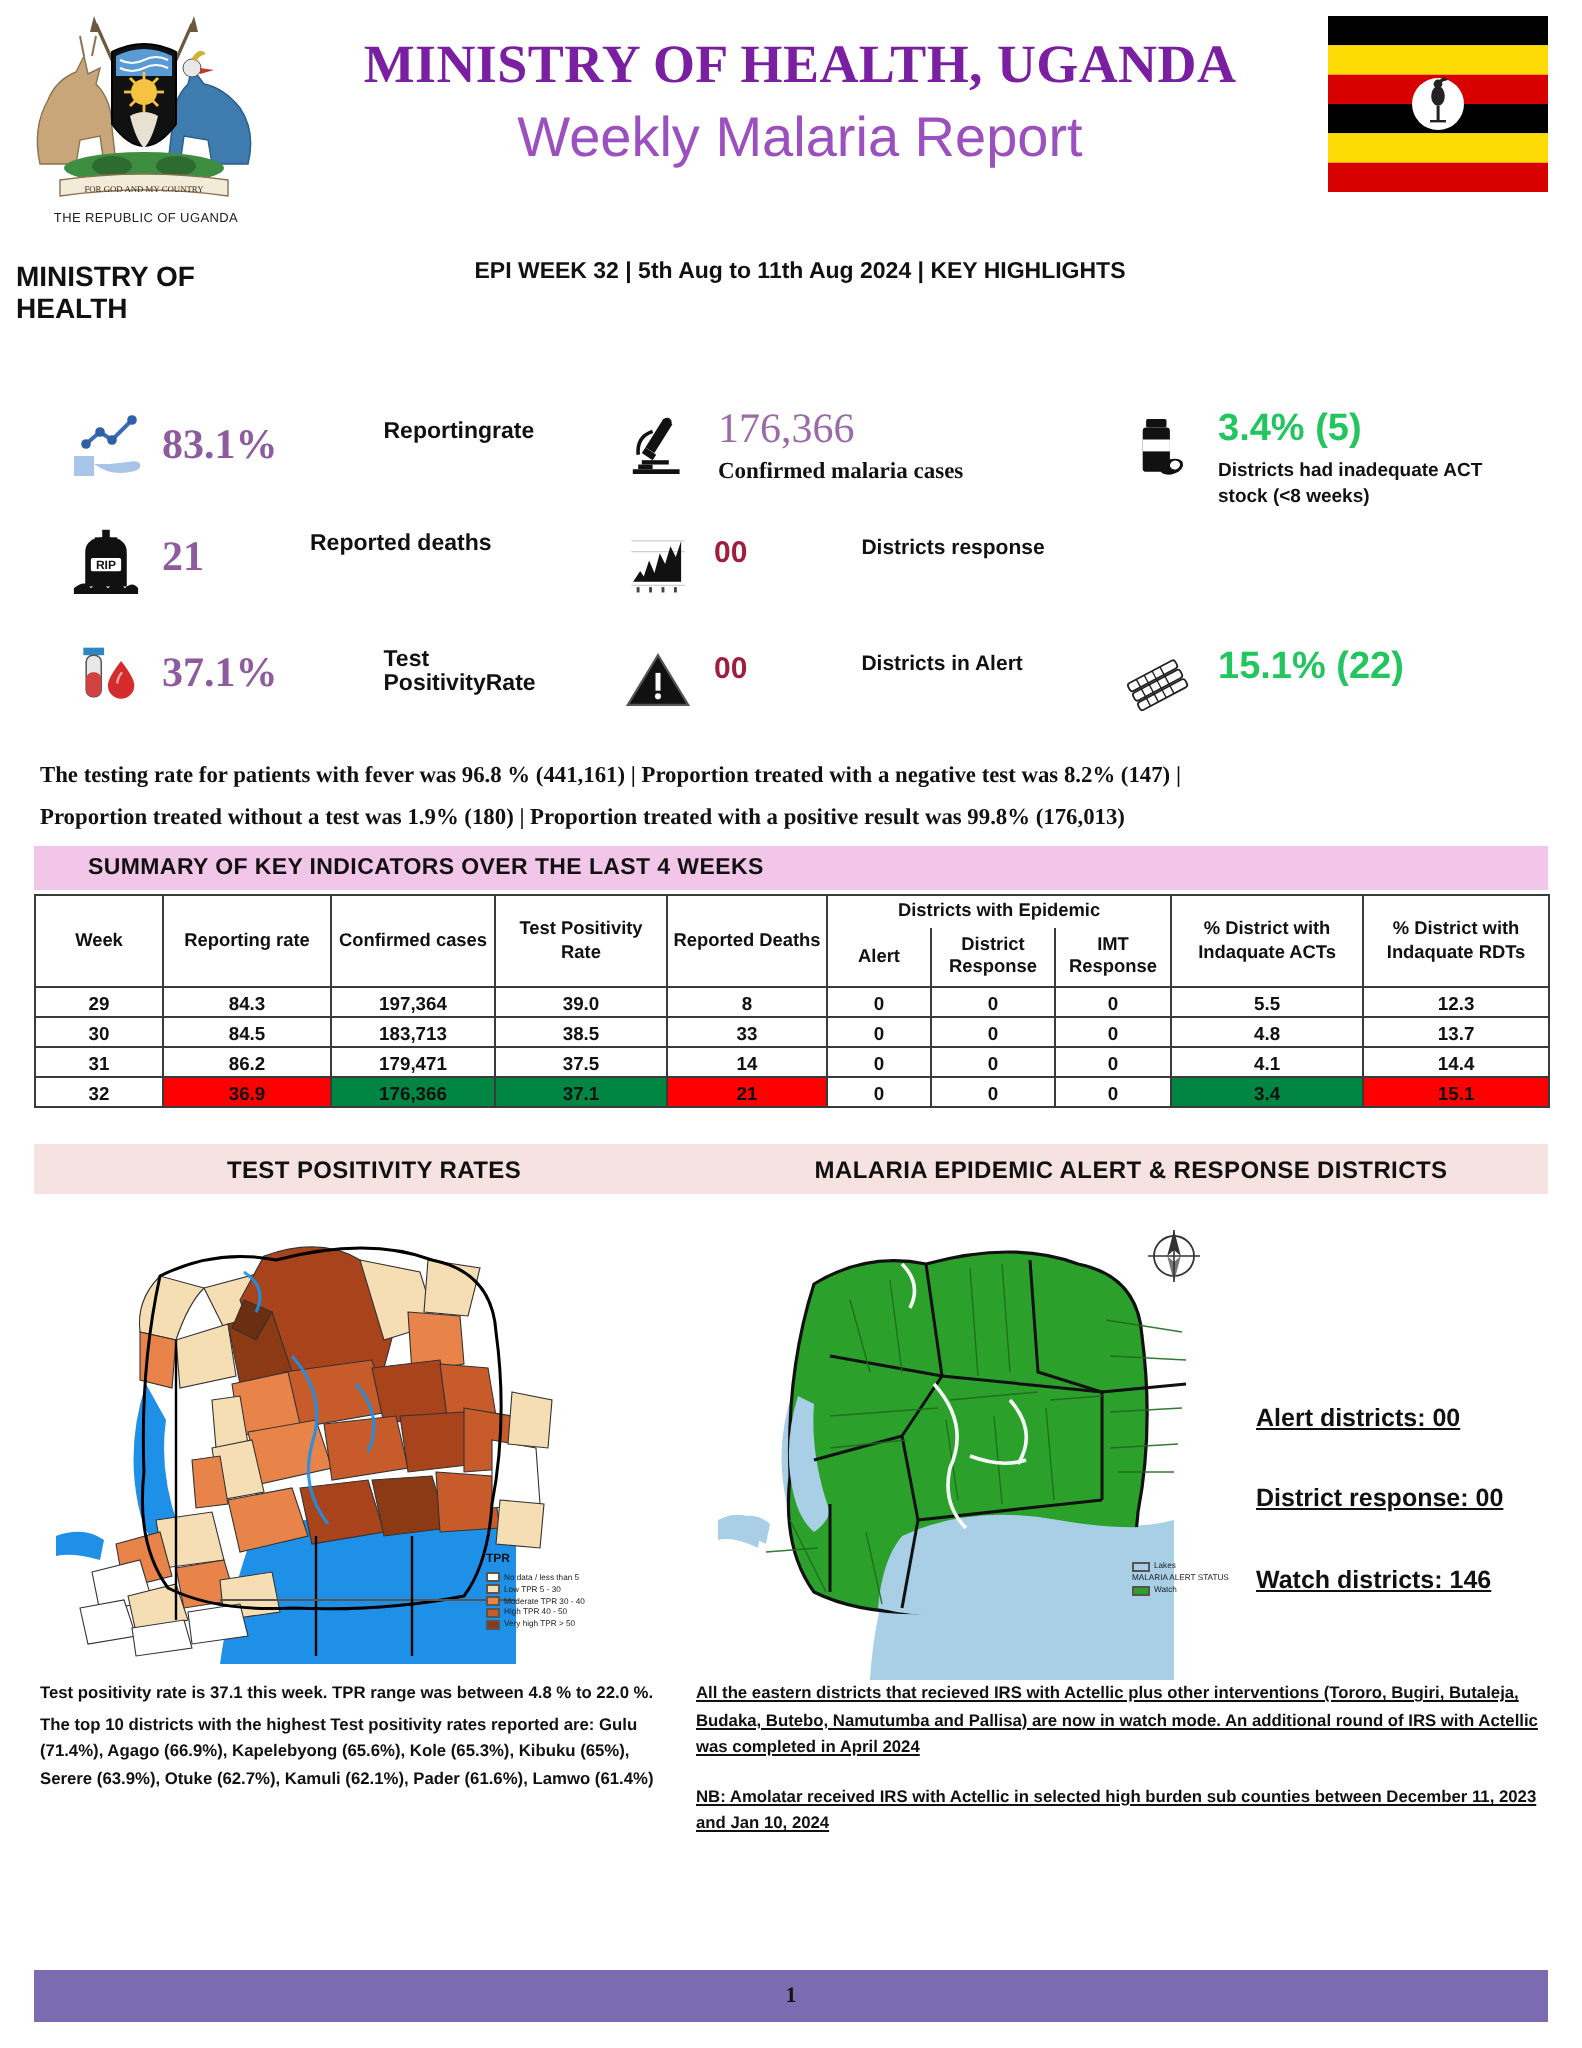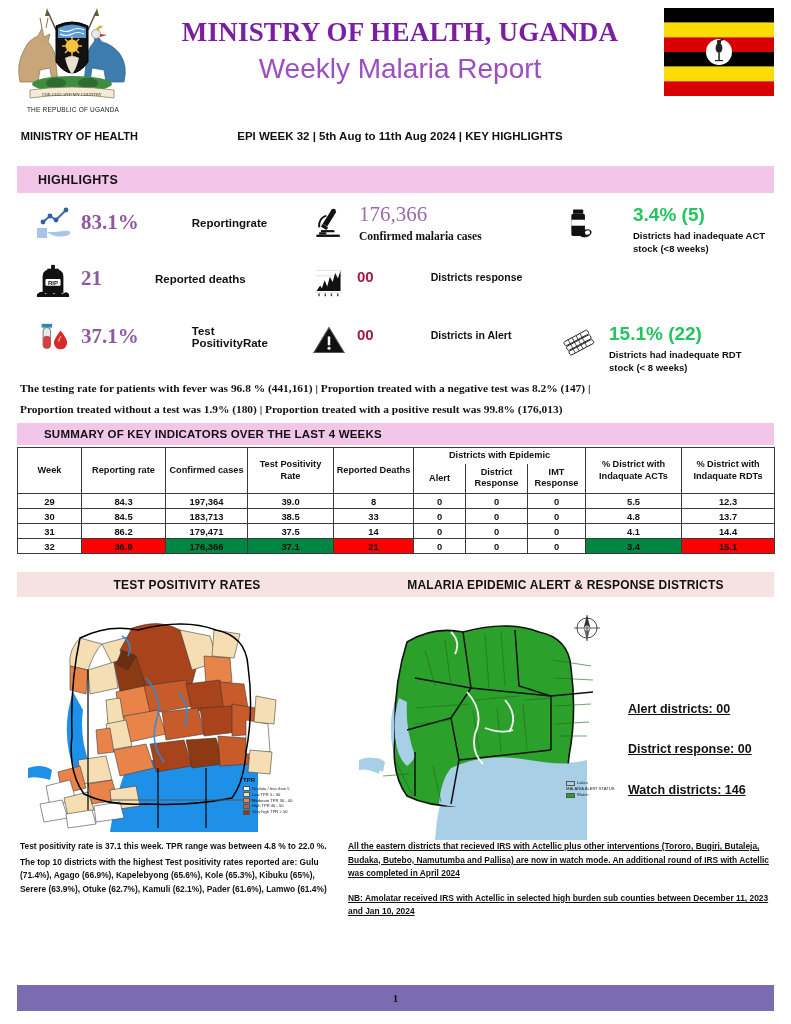--- a/index.html
+++ b/index.html
@@ -13,21 +13,21 @@
 
   
   .header { position: relative; height: 120px; }
   .coat { position: absolute; left: 12px; top: 4px; width: 120px; height: 100px; }
   .coat-caption1 {
     position: absolute; left: 8px; top: 106px; width: 130px;
     text-align: center; font-size: 6.5px; letter-spacing: .2px; color:#222;
   }
   .coat-caption2 {
     position: absolute; left: 8px; top: 130px; width: 130px;
-    text-align: right; font-size: 11px; font-weight: 700; color:#111;
+    text-align: left; font-size: 14px; font-weight: 700; color:#111;
   }
   .title-main {
     position: absolute; left: 150px; top: 17px; width: 500px;
     text-align: center;
     font-family: "Liberation Serif", serif;
     font-weight: 700; font-size: 27px; color: #7B1FA2; letter-spacing: .2px;
   }
   .title-sub {
     position: absolute; left: 150px; top: 53px; width: 500px;
     text-align: center;
@@ -50,21 +50,21 @@
   .hl-cell { position: absolute; display:flex; align-items:flex-start; }
   .hl-icon { width: 44px; height: 40px; flex: 0 0 44px; display:flex; align-items:center; justify-content:center;}
   .hl-txt { padding-left: 6px; }
   .big-purple { font-family:"Liberation Serif", serif; font-size: 21px; font-weight: 700; color: #8E5B9E; }
   .big-purple-lg { font-family:"Liberation Serif", serif; font-size: 21px; font-weight: 400; color: #9B6BA8; }
   .big-green { font-size: 19px; font-weight: 700; color: #22C55E; }
   .big-red { font-size: 15px; font-weight: 700; color: #A01D3F; }
   .lbl-bold { font-size: 11.5px; font-weight: 700; color:#111;margin-left:48px; }
   .lbl-serif { font-family:"Liberation Serif", serif; font-size: 11.5px; font-weight:700; color:#111; }
   .sub2 { font-size: 9.5px; font-weight: 700; color:#111; line-height: 1.35; }
-  .inline { display:flex; align-items:center; gap:5px; }
+  .inline { display:flex; align-items:flex-start; gap:5px; }
 
   
   .testing-para {
     position: absolute; left: 20px; top: 378px; width: 752px;
     font-family: "Liberation Serif", serif;
     font-size: 11.4px; font-weight: 700; color: #111; line-height: 1.85;
   }
 
   
   .sum-bar {
@@ -206,23 +206,20 @@
         <circle cx="55" cy="34" r="2.2"></circle>
         <path d="M55 33 q3 -4 5 -1 q-3 .6 -4 2z"></path>
         <rect x="54.3" y="45" width="1.5" height="7"></rect>
         <path d="M51 52 h8 v1.2 h-8z"></path>
       </g>
     </svg>
 
     <div class="epi-line">EPI WEEK 32  | 5th Aug to 11th Aug 2024 | KEY HIGHLIGHTS</div>
   </div>
 
-  <div class="hl-bar">
-    <span>HIGHLIGHTS</span>
-  </div>
 
   <div class="hl-grid">
 
     <div class="hl-cell" style="left:14px; top:6px; width:260px;">
       <div class="hl-icon">
         <svg viewBox="0 0 40 36" width="40" height="36">
           <path d="M4 22 h10 v10 H4z" fill="#A8C4E8"></path>
           <path d="M14 26 q8 6 18 4 q6 -1 5 -4 q-1 -2 -6 -1 l-9 1" fill="#A8C4E8"></path>
           <polyline points="10,16 17,10 23,14 33,4" stroke="#3B6BB8" stroke-width="2" fill="none"></polyline>
           <circle cx="10" cy="16" r="2.4" fill="#2F5FA8"></circle>
@@ -318,21 +315,21 @@
           <rect x="18.6" y="14" width="2.8" height="10" fill="#fff"></rect>
           <circle cx="20" cy="27.2" r="1.7" fill="#fff"></circle>
         </svg>
       </div>
       <div class="hl-txt inline" style="padding-top:6px; gap:9px;">
         <span class="big-red">00</span>
         <span class="lbl-bold" style="font-size:10.5px;">Districts in Alert</span>
       </div>
     </div>
 
-    <div class="hl-cell" style="left:540px; top:6px; width:230px;gap:24px;">
+    <div class="hl-cell" style="left:540px; top:6px; width:230px;">
       <div class="hl-icon">
         <svg viewBox="0 0 40 36" width="34" height="34">
           <rect x="13" y="1" width="12" height="5" rx="1" fill="#111"></rect>
           <rect x="11" y="6" width="16" height="26" rx="2" fill="#111"></rect>
           <rect x="11" y="13" width="16" height="7" fill="#fff"></rect>
           <ellipse cx="28" cy="29" rx="7" ry="4.4" fill="#111" transform="rotate(-18 28 29)"></ellipse>
           <ellipse cx="30" cy="28" rx="3" ry="2.6" fill="#fff" transform="rotate(-18 30 28)"></ellipse>
         </svg>
       </div>
       <div class="hl-txt" style="padding-left:8px;">
@@ -352,21 +349,20 @@
               <line x1="11" y1="9" x2="11" y2="26"></line>
                 <line x1="16" y1="9" x2="16" y2="26"></line>
               <line x1="21" y1="9" x2="21" y2="26"></line>
                 <line x1="26" y1="9" x2="26" y2="26"></line>
             </g>
           </g>
         </svg>
       </div>
       <div class="hl-txt" style="padding-left:8px;">
         <div class="big-green">15.1% (22)</div>
-        <div class="sub2" style="margin-top:4px; width:150px;">Districts had inadequate RDT stock (&lt; 8 weeks)</div>
       </div>
     </div>
   </div>
 
   <div class="testing-para">
     <div>The testing rate for patients with fever was 96.8 % (441,161) | Proportion treated with a negative test was 8.2% (147) |</div>
     <div>Proportion treated without a test was 1.9% (180) | Proportion treated with a positive result was 99.8% (176,013)</div>
   </div>
 
   <div class="sum-bar">

